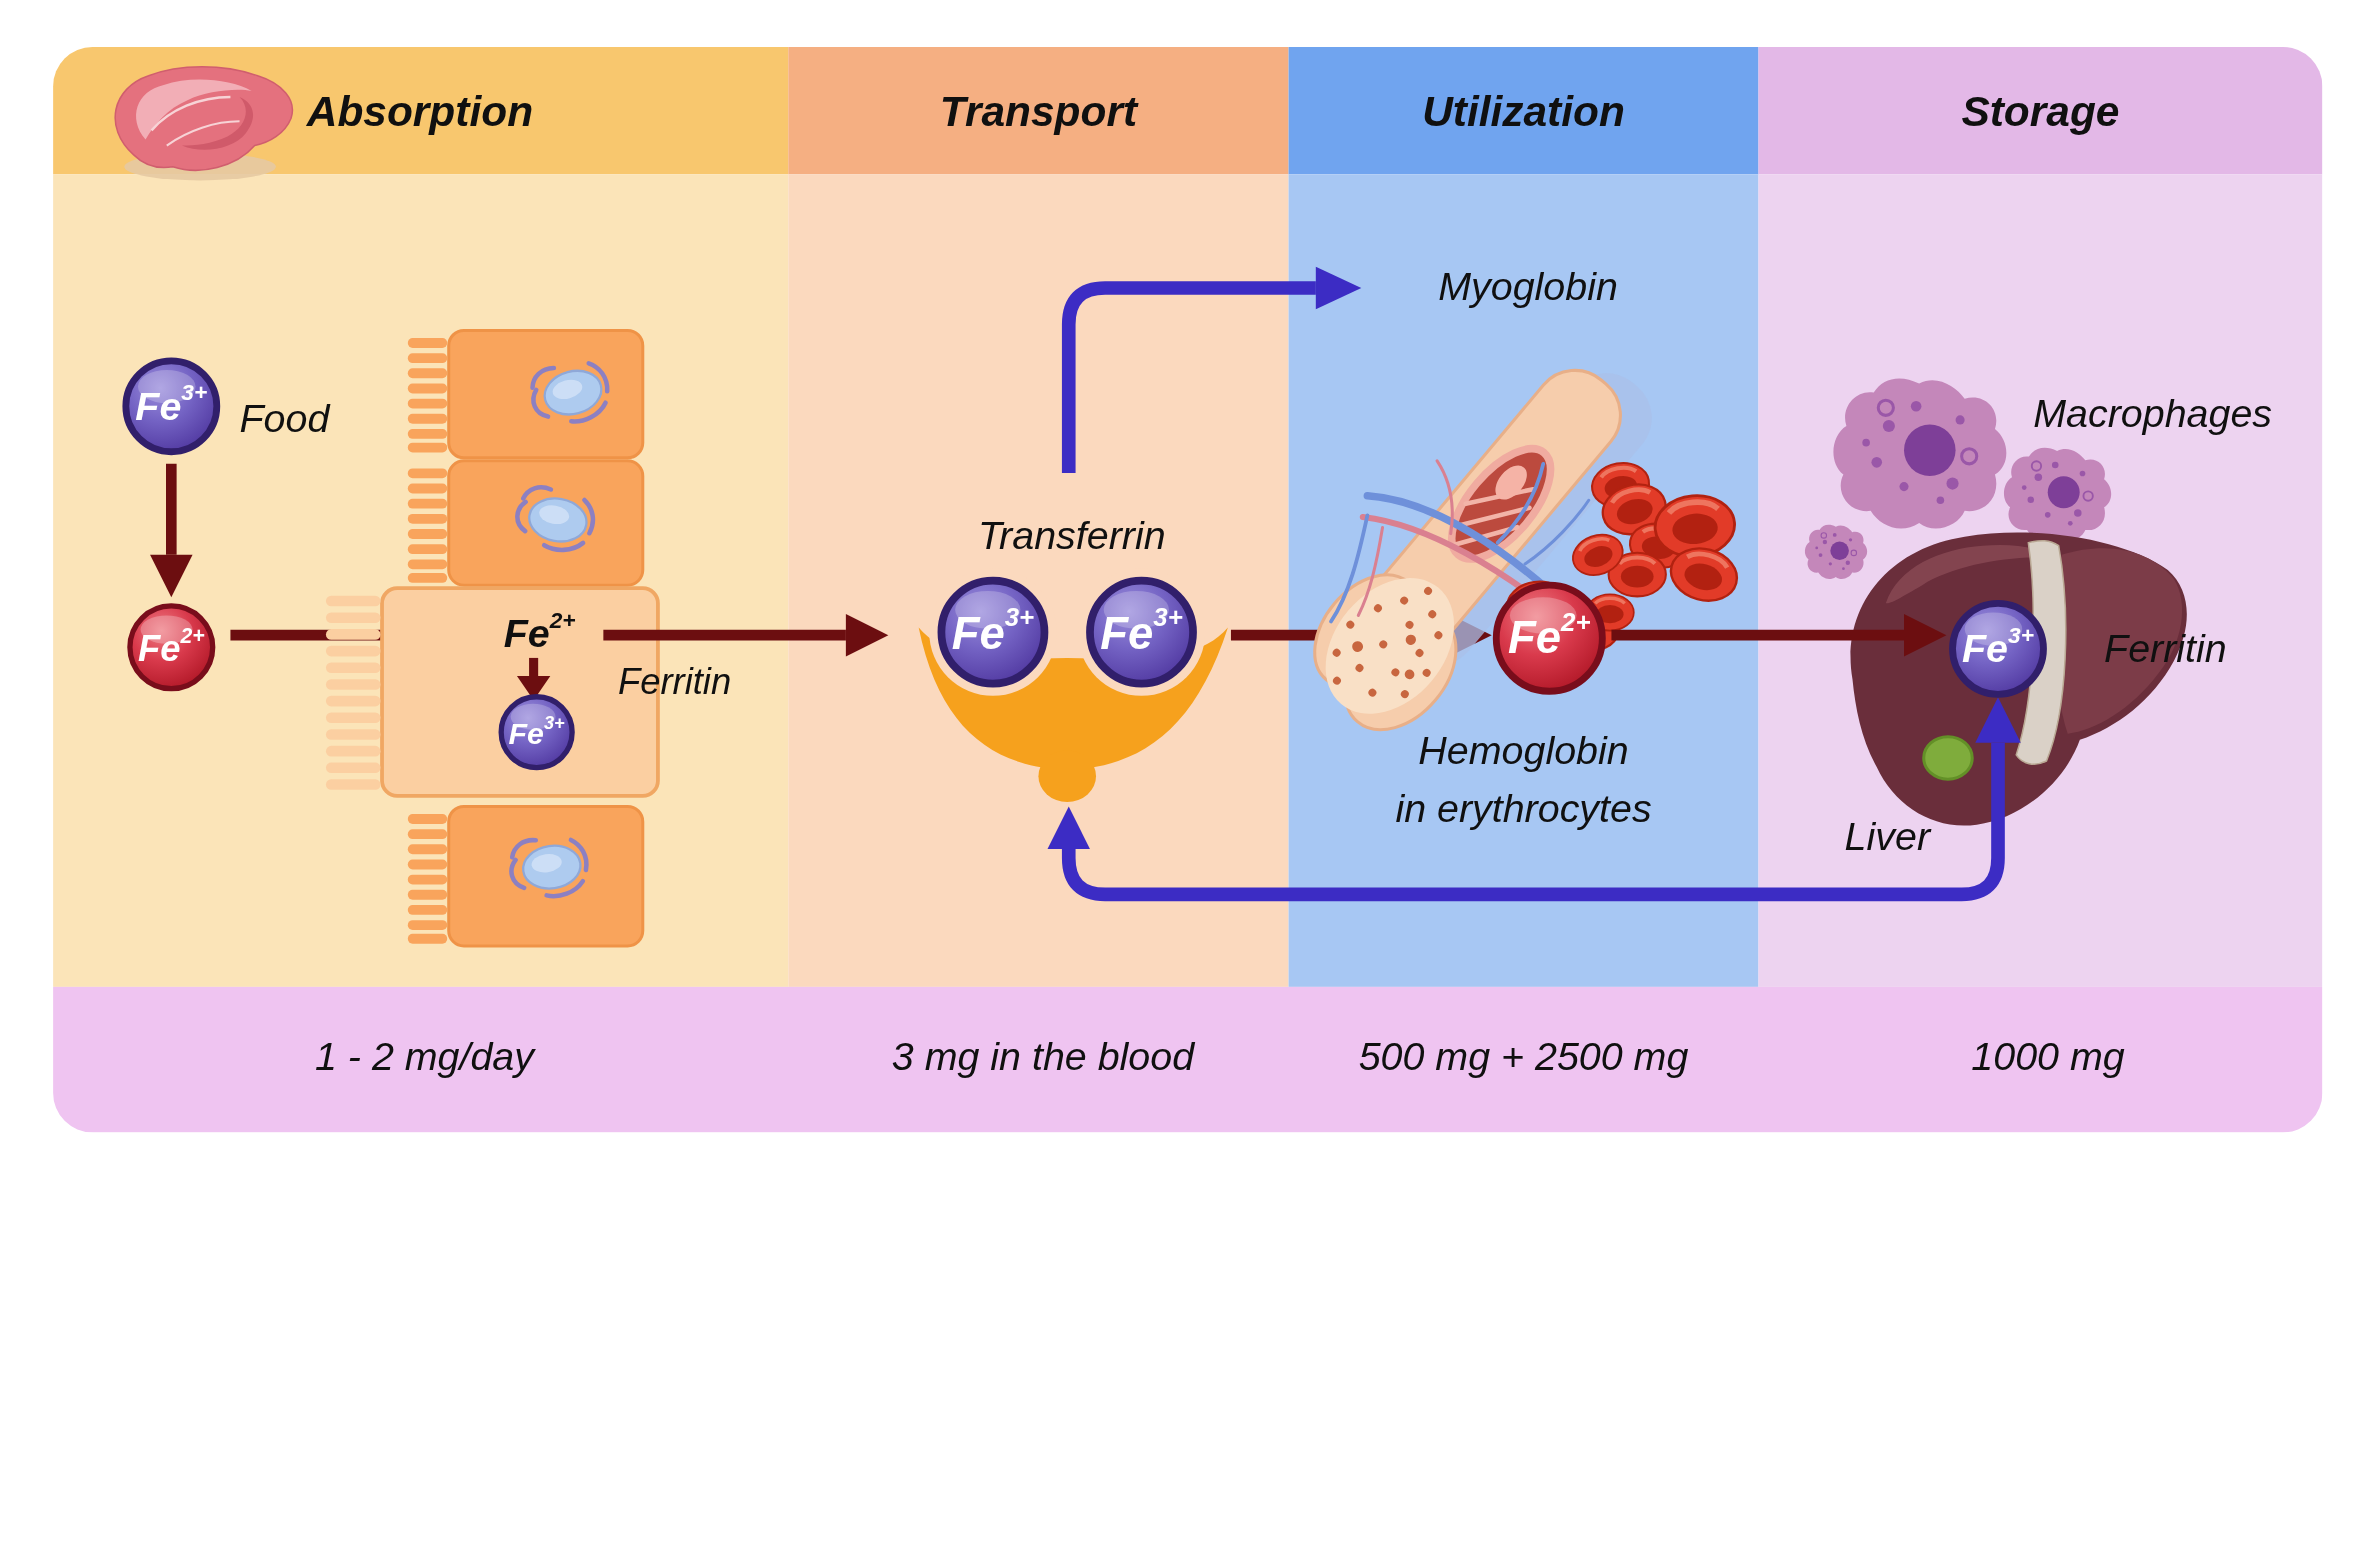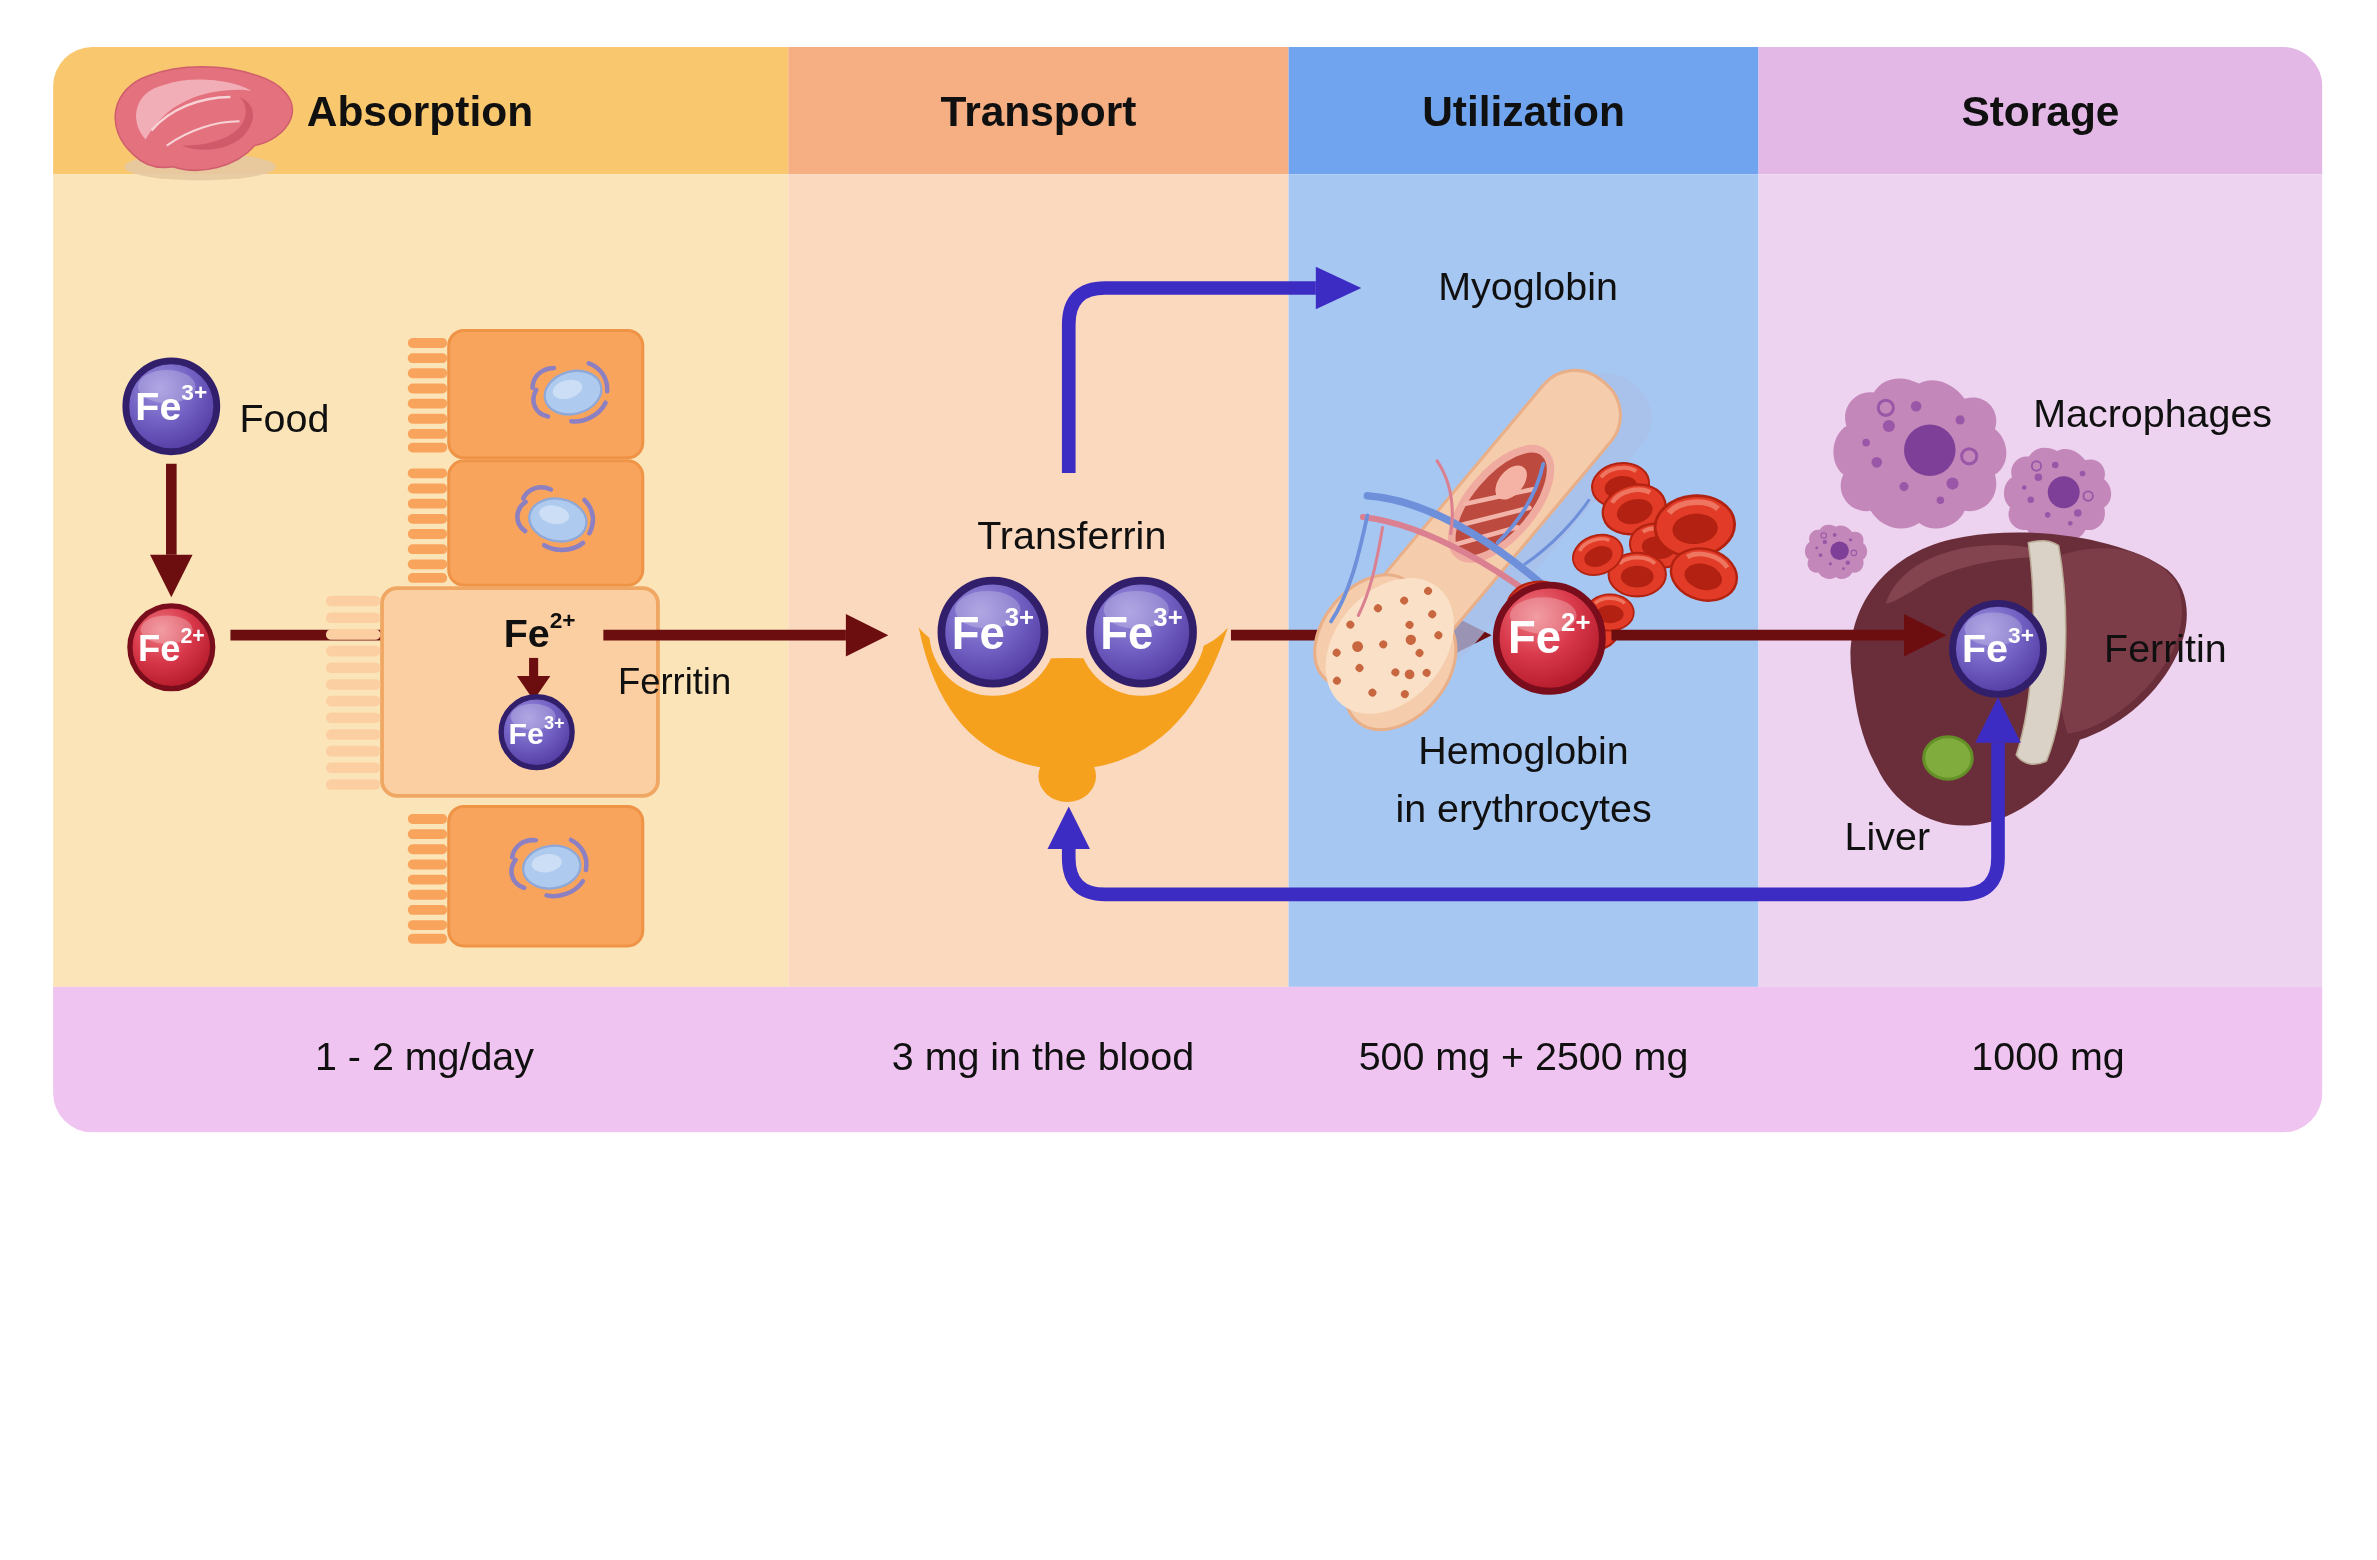--- a/index.html
+++ b/index.html
@@ -1,16 +1,16 @@
 <!DOCTYPE html>
 <html style="font-size:7.6px"><head>
 <meta charset="utf-8">
 <style>
   html,body{margin:0;padding:0;background:#ffffff;}
-  .stage{width:100%;max-width:100%;}
+  .stage{width:100%;max-width:100%;font-style:italic;}
   svg{display:block;width:100%;height:auto;background:#ffffff;}
   text{font-family:"Liberation Sans", sans-serif;}
   .hdr{font-weight:700;font-size:28px;fill:#101010;}
   .lbl{font-weight:400;font-size:26px;fill:#101010;}
   .lbl-s{font-weight:400;font-size:24px;fill:#101010;}
   .amt{font-weight:400;font-size:26px;fill:#101010;}
   .ionw{font-weight:700;fill:#ffffff;}
   .iond{font-weight:700;fill:#101010;}
   .ar{stroke:#6C0E10;stroke-width:7;fill:none;}
   .ar-s{stroke:#6C0E10;stroke-width:6;fill:none;}

